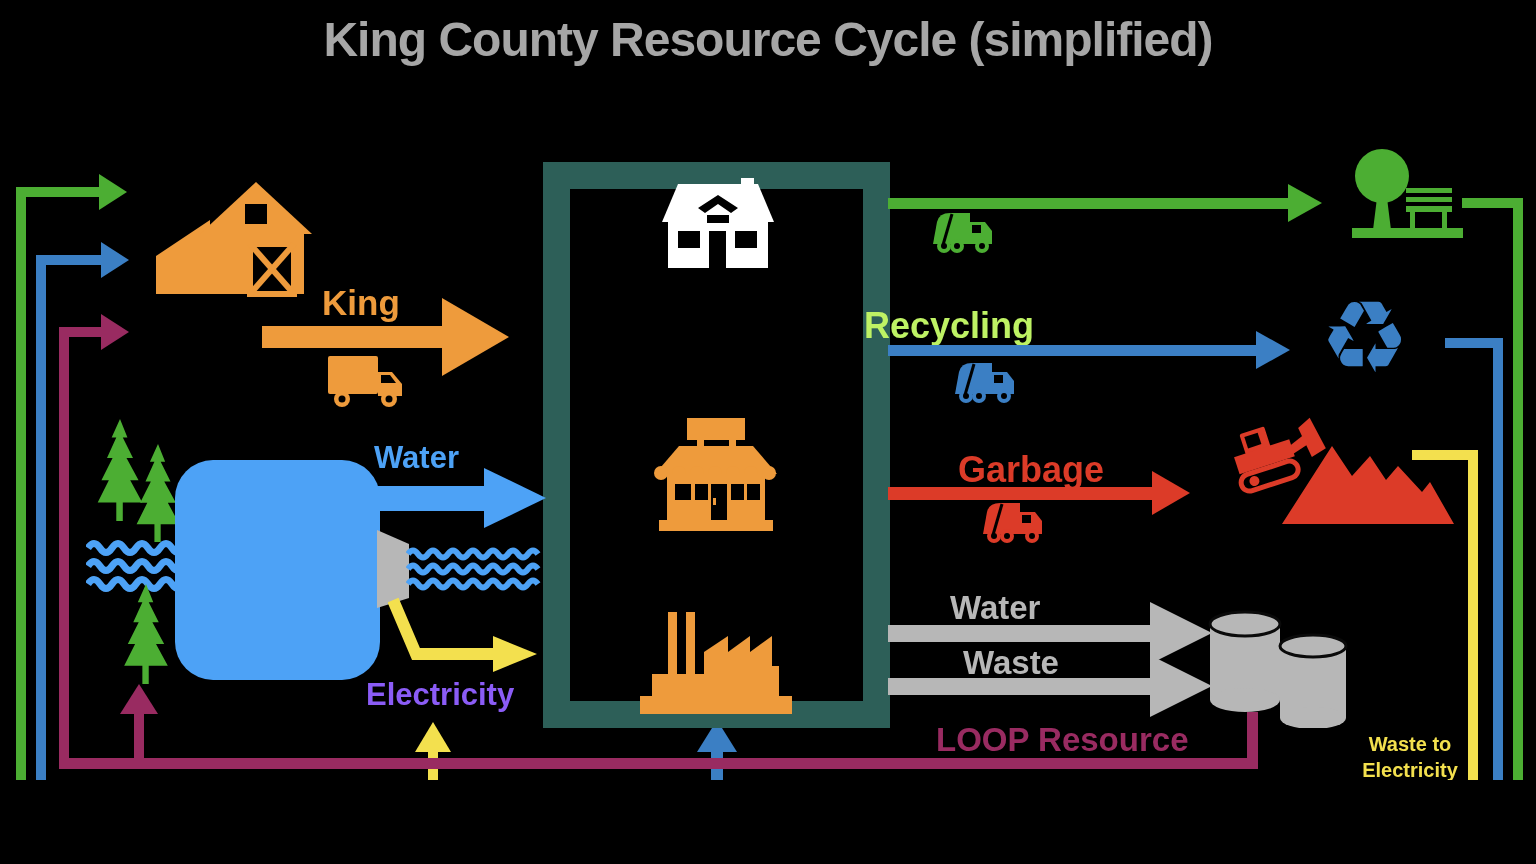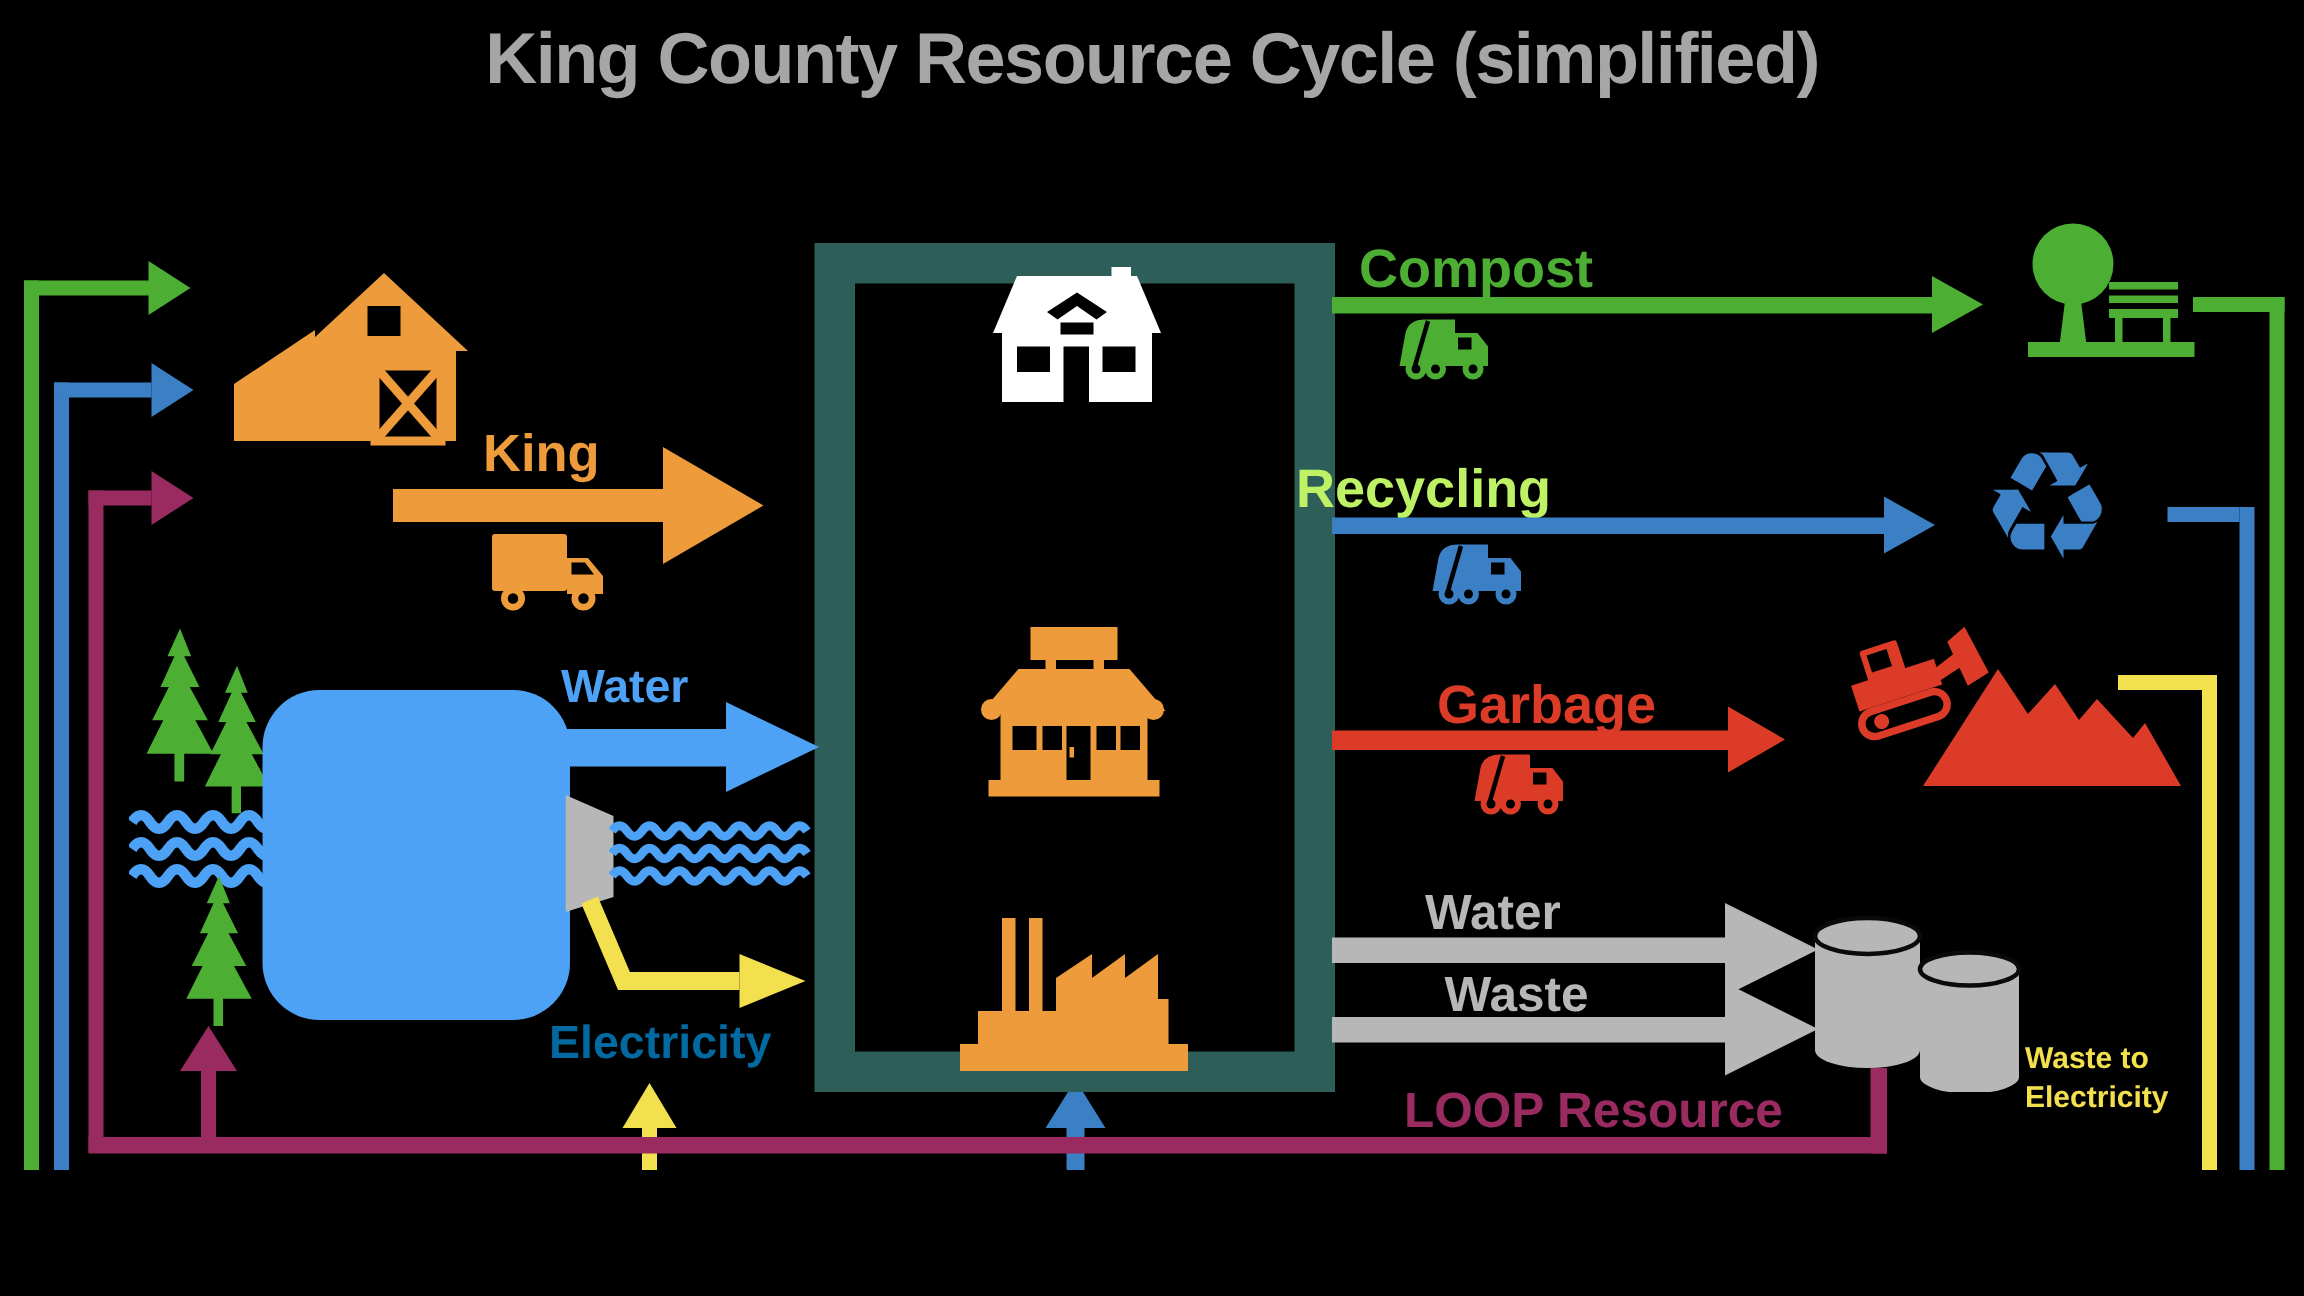--- a/index.html
+++ b/index.html
@@ -4,21 +4,21 @@
 <style>
   html,body{margin:0;padding:0;background:#000;}
   #canvas{position:relative;width:1536px;height:780px;background:#000;overflow:hidden;
           font-family:"Liberation Sans",sans-serif;}
   .abs{position:absolute;}
   .lbl{position:absolute;font-weight:bold;white-space:nowrap;}
   
   .tri{width:0;height:0;position:absolute;}
   #title{position:absolute;left:0;top:12px;width:1536px;text-align:center;
          font-size:48px;font-weight:bold;color:#a6a6a6;letter-spacing:-1px;}
-  .waste{position:absolute;left:1350px;top:693px;width:120px;text-align:left;
+  .waste{position:absolute;left:1350px;top:731px;width:120px;text-align:center;
          font-size:20px;line-height:26px;font-weight:bold;color:#f3e04e;}
   .glyph{position:absolute;font-family:"DejaVu Sans",sans-serif;line-height:1;}
 </style>
 </head>
 <body>
 
 <div id="canvas">
 
   <div id="title">King County Resource Cycle (simplified)</div>
 
@@ -167,23 +167,22 @@
   </svg>
 
   <div class="lbl" style="left:374px;top:440px;font-size:31px;color:#4da2f6">Water</div>
   <div class="abs" style="left:376px;top:486px;width:110px;height:25px;background:#4da2f6"></div>
   <div class="tri" style="left:484px;top:468px;border-top:30px solid transparent;border-bottom:30px solid transparent;border-left:62px solid #4da2f6"></div>
 
   <svg class="abs" style="left:388px;top:592px" width="160" height="92" viewBox="0 0 160 92">
     <path d="M5,8 L28,62 L105,62" stroke="#f3e04e" stroke-width="12" fill="none"></path>
     <polygon points="105,44 149,62 105,80" fill="#f3e04e"></polygon>
   </svg>
-  <div class="lbl" style="left:366px;top:677px;font-size:31px;color:#0369a1">Electricity</div>
-
-  <div class="lbl" style="left:906px;top:158px;font-size:36px;color:#4cae33">Compost</div>
+  <div class="lbl" style="left:366px;top:677px;font-size:31px;color:#8b5cf6">Electricity</div>
+
   <div class="abs" style="left:888px;top:198px;width:402px;height:11px;background:#4cae33"></div>
   <div class="tri" style="left:1288px;top:184px;border-top:19px solid transparent;border-bottom:19px solid transparent;border-left:34px solid #4cae33"></div>
   <svg class="abs" style="left:930px;top:208px" width="82" height="48" viewBox="0 0 82 48">
     <g fill="#4cae33">
       <path d="M3,36 L7,14 Q9,5 20,5 L40,5 L40,36 Z"></path>
       <path d="M40,14 H55 L62,23 V36 H40 Z"></path>
       <circle cx="14" cy="38" r="7"></circle>
         <circle cx="27" cy="38" r="7"></circle>
         <circle cx="52" cy="38" r="7"></circle>
     </g>

